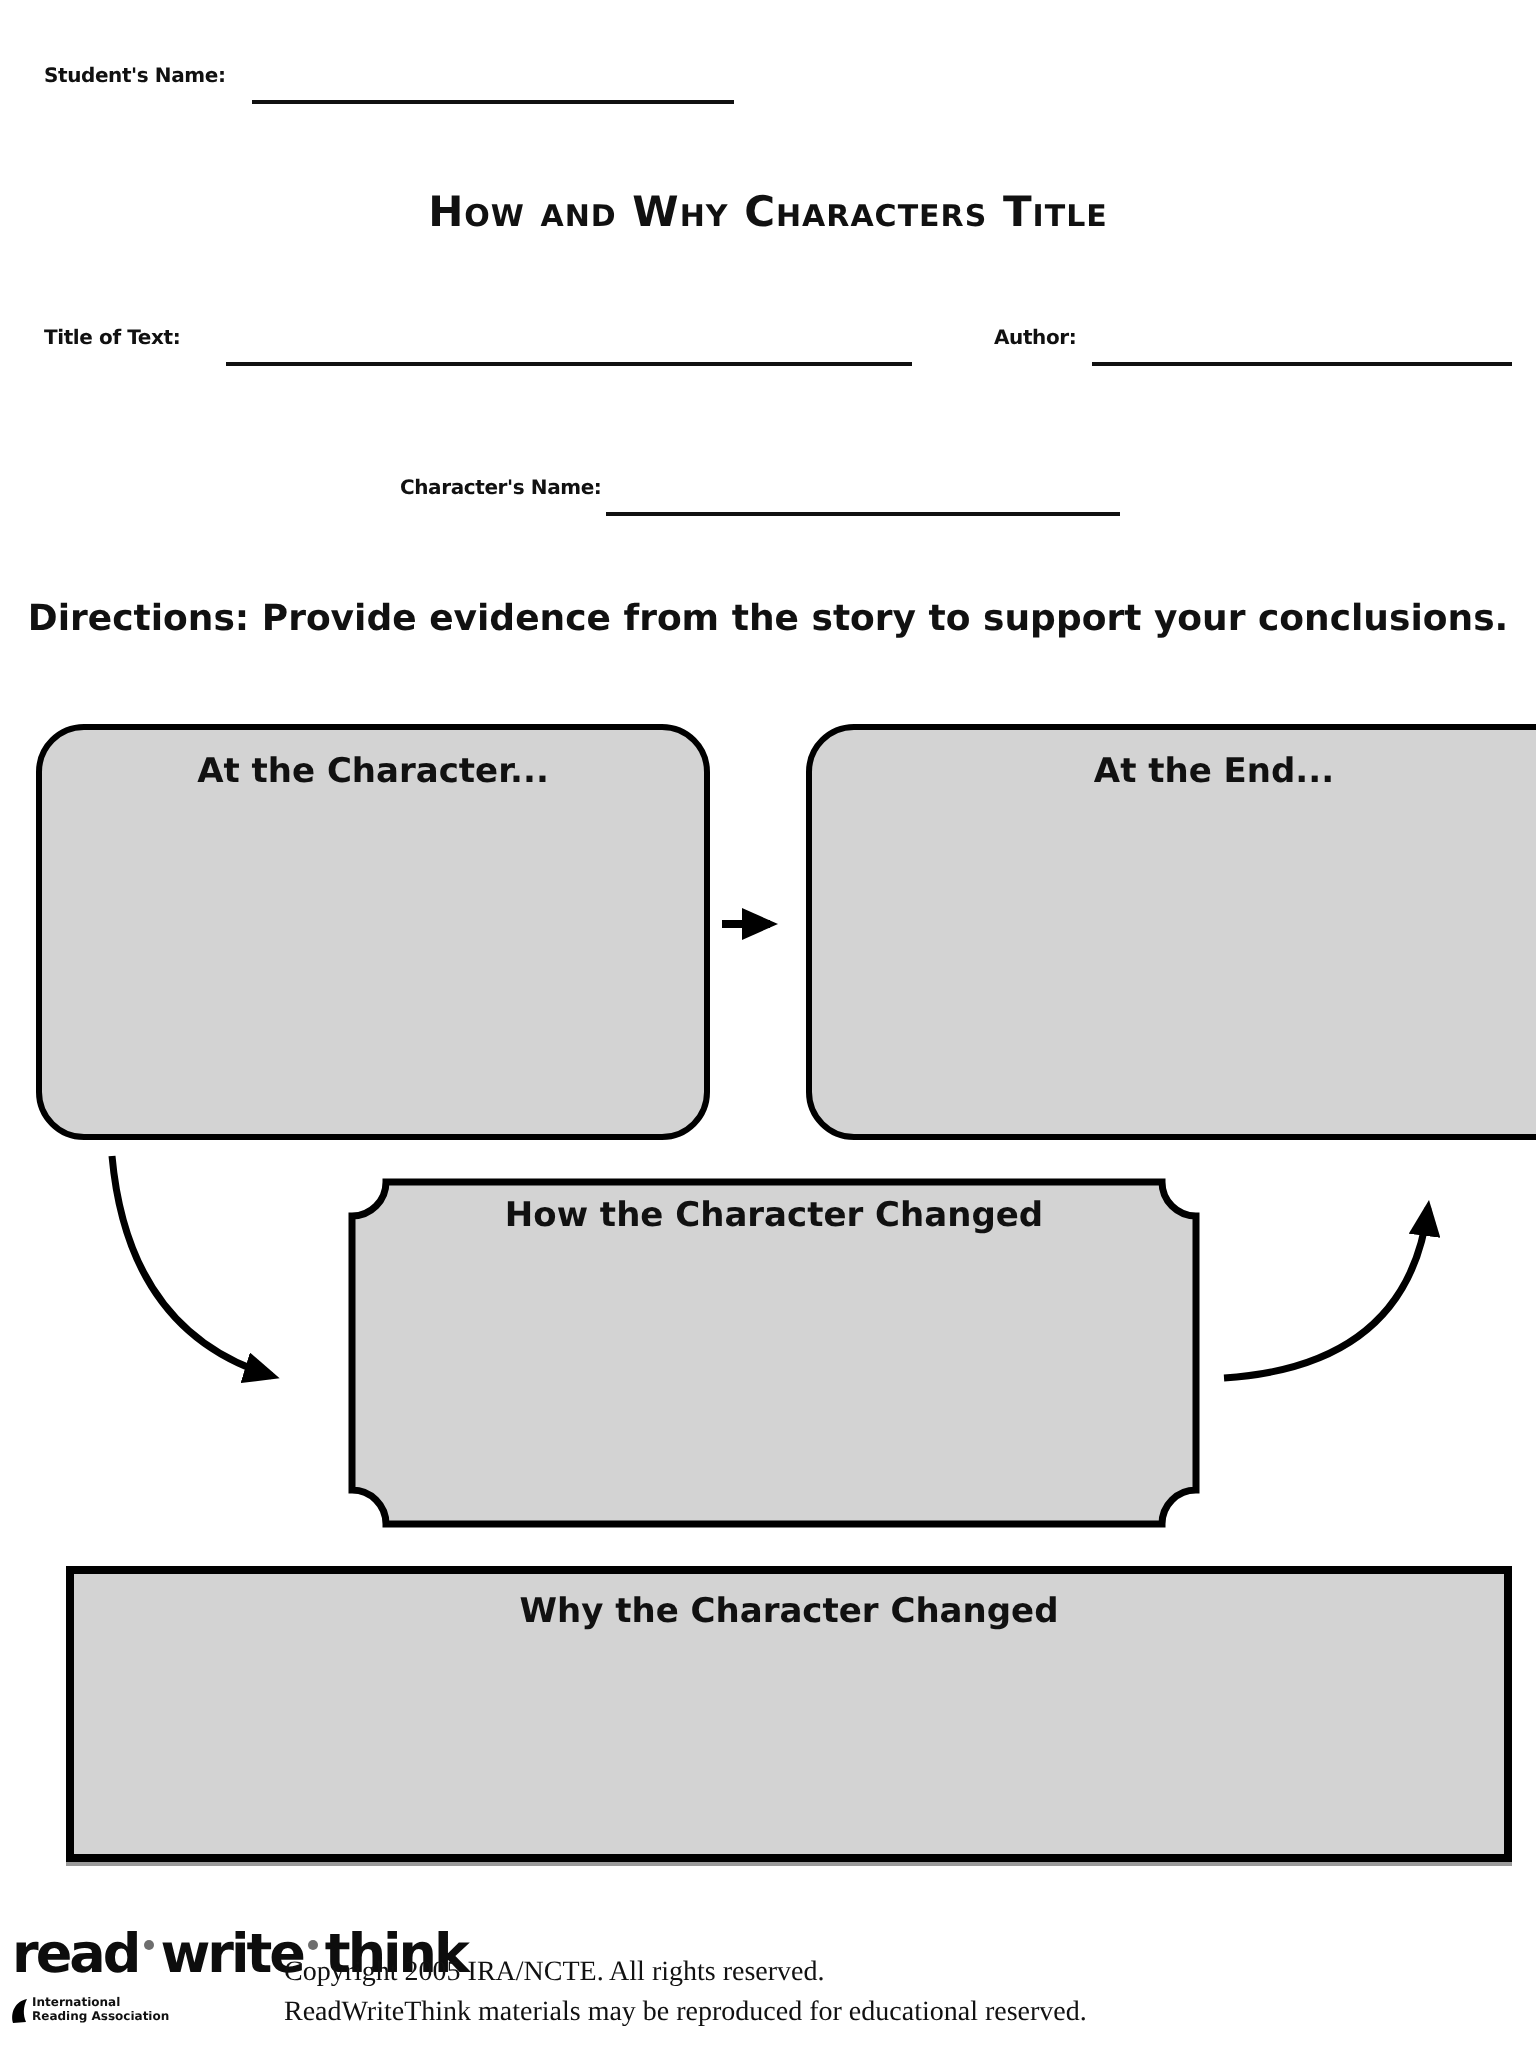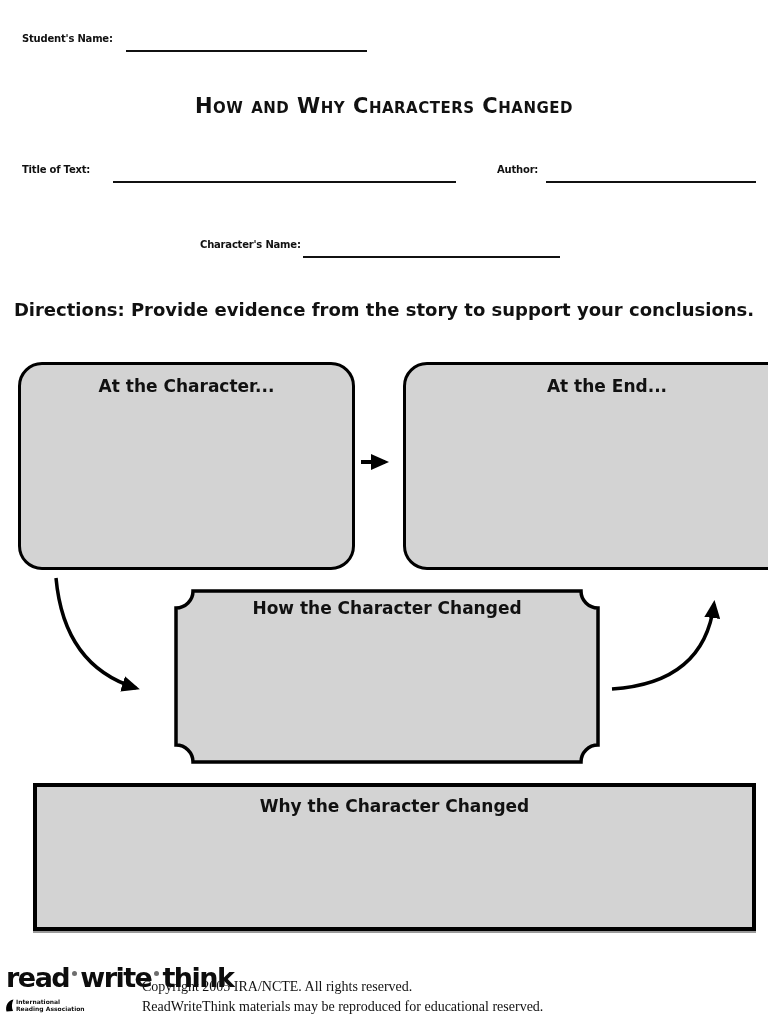--- a/index.html
+++ b/index.html
@@ -134,21 +134,21 @@
   .cr2 { top: 999px; }
 </style>
 </head>
 <body>
 
 <div class="page">
 
   <div class="abs comic label" style="left:22px; top:33px;">Student's Name:</div>
   <div class="uline" style="left:126px; top:34px; width:241px; height:18px;"></div>
 
-  <div class="abs comic page-title">How and Why Characters Changed</div>
+  <div class="abs comic page-title">How and Why Characters Title</div>
 
   <div class="abs comic label" style="left:22px; top:164px;">Title of Text:</div>
   <div class="uline" style="left:113px; top:165px; width:343px; height:18px;"></div>
   <div class="abs comic label" style="left:497px; top:164px;">Author:</div>
   <div class="uline" style="left:546px; top:165px; width:210px; height:18px;"></div>
 
   <div class="abs comic label" style="left:200px; top:239px;">Character's Name:</div>
   <div class="uline" style="left:303px; top:240px; width:257px; height:18px;"></div>
 
   <div class="abs comic directions">Directions: Provide evidence from the story to support your conclusions.</div>

